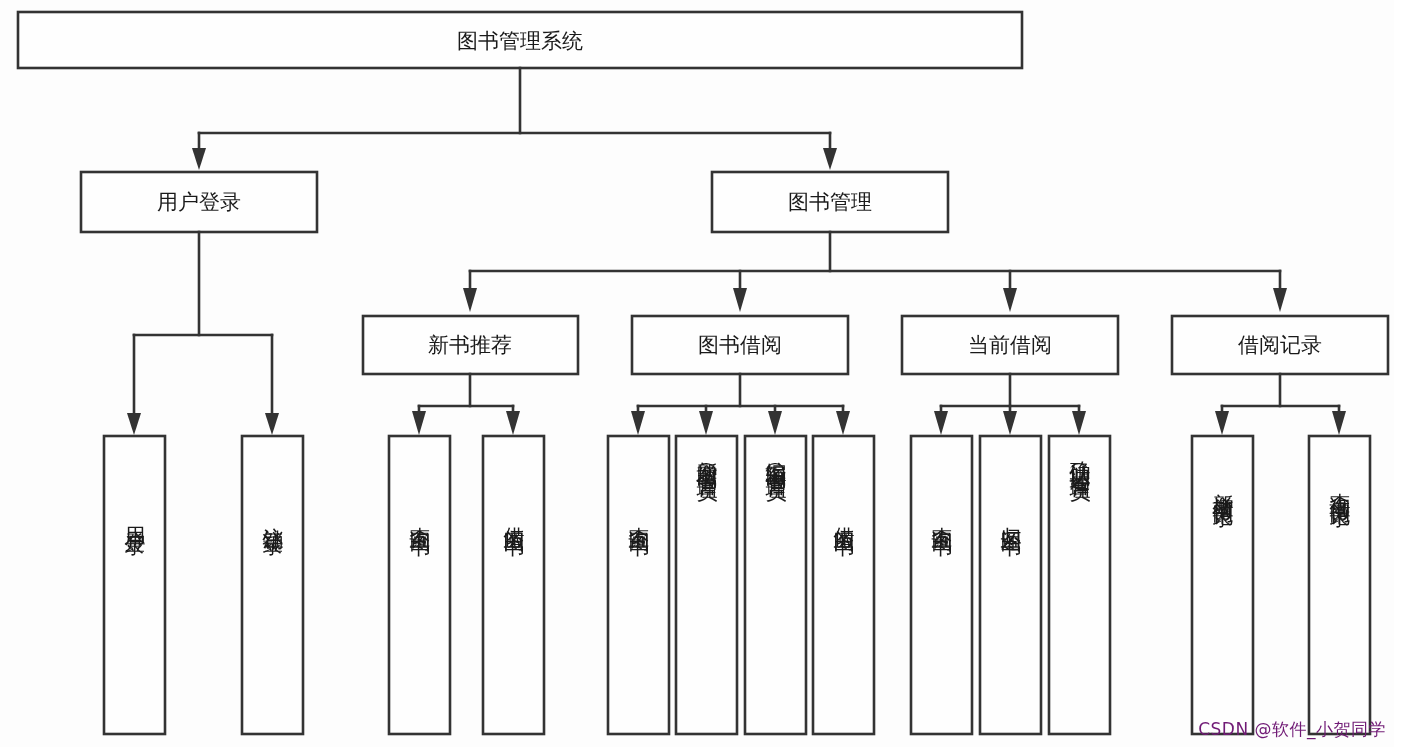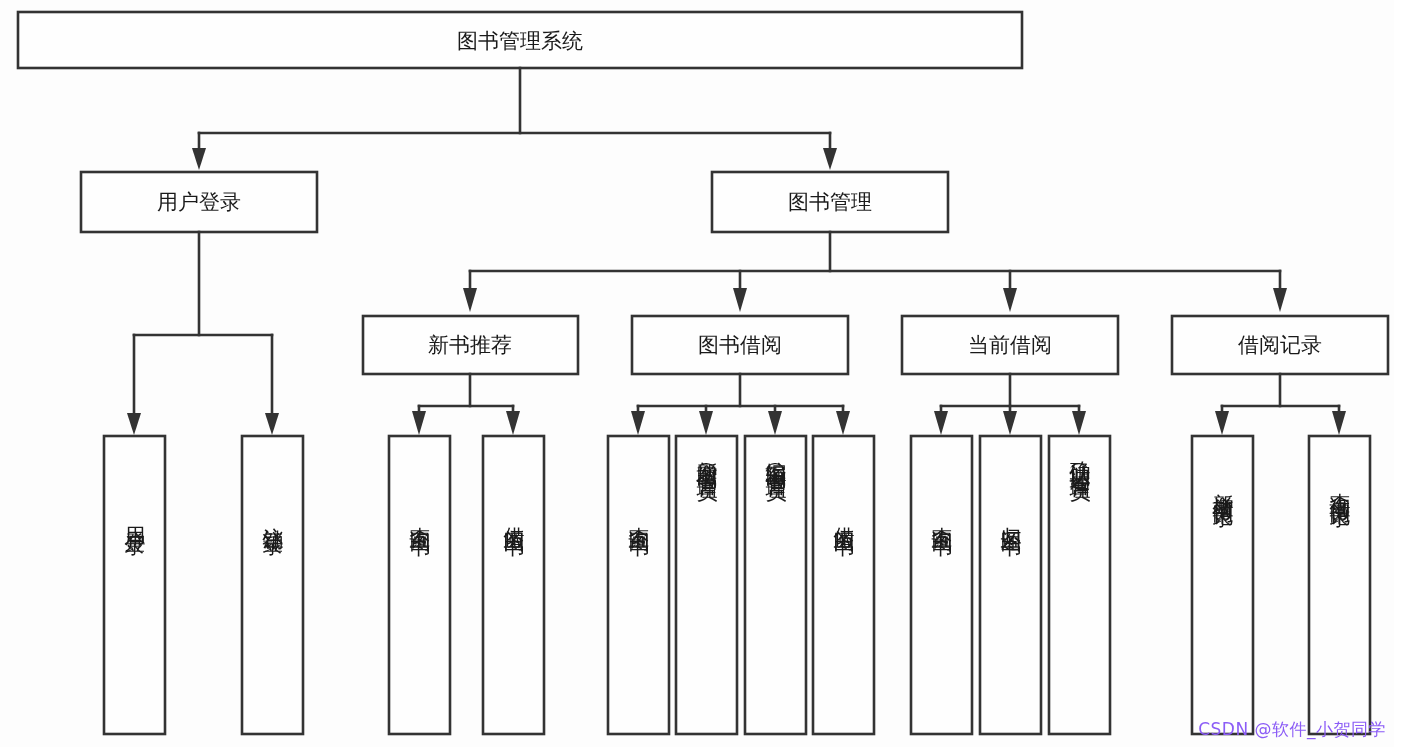--- a/index.html
+++ b/index.html
@@ -64,21 +64,21 @@
     letter-spacing: 3px;
     color: #1a1a1a;
     white-space: nowrap;
   }
   .watermark {
     position: absolute;
     right: 8px;
     bottom: 6px;
     font-family: "DejaVu Sans", "Liberation Sans", sans-serif;
     font-size: 17px;
-    color: #8b5cf6;
+    color: #701a75;
     letter-spacing: 0.5px;
     white-space: nowrap;
   }
 </style>
 </head>
 <body>
 
 <div id="diagram-root">
 
   <svg class="tree-svg" viewBox="0 0 1405 747">

